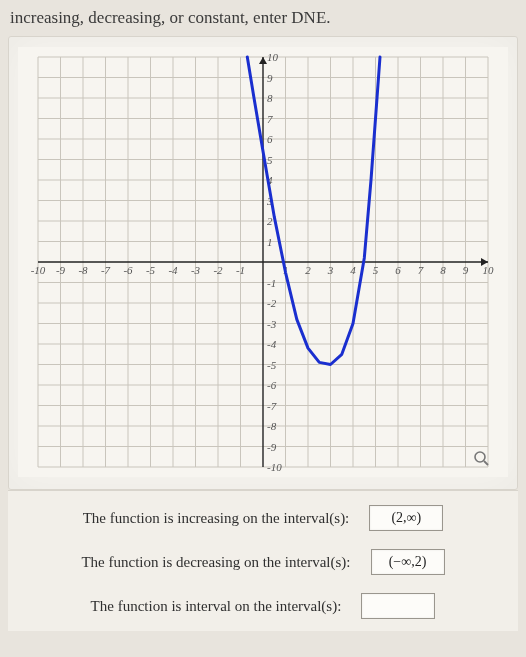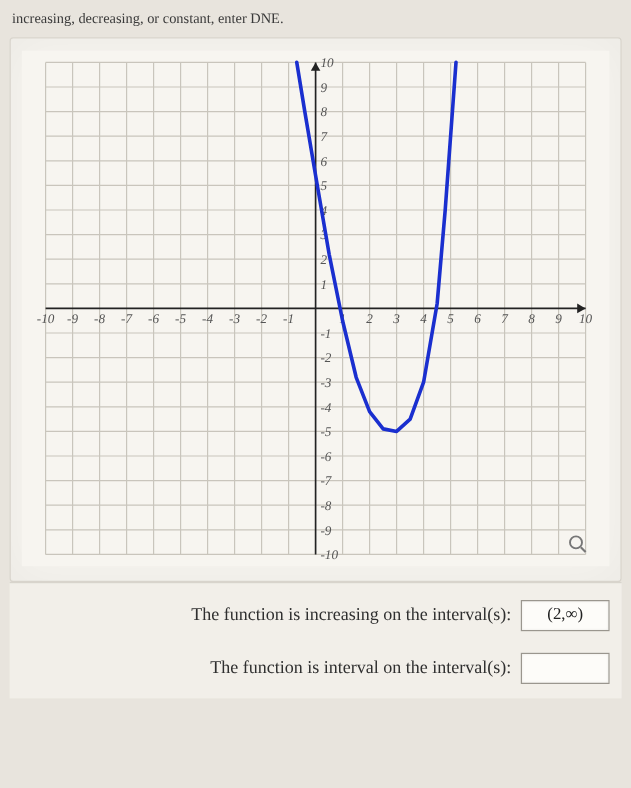--- a/index.html
+++ b/index.html
@@ -5,43 +5,43 @@
   body {
     margin: 0;
     padding: 8px;
     font-family: Georgia, 'Times New Roman', serif;
     background: #e8e4dd;
     color: #333;
     width: 526px;
     box-sizing: border-box;
   }
   .instruction {
-    font-size: 12px;
+    font-size: 17px;
     color: #3a3a3a;
     margin-bottom: 8px;
     padding-left: 2px;
   }
   .graph-panel {
     background: #f5f3ee;
     border: 1px solid #d8d4cc;
     border-radius: 3px;
     padding: 10px 8px 12px 8px;
     box-shadow: inset 0 0 40px rgba(0,0,0,0.04);
   }
   svg { display:block; margin:0 auto; }
   .answers {
     background: #f2efe9;
     border-top: 1px solid #d8d4cc;
     padding: 14px 10px 8px 10px;
   }
   .answer-row {
     display: flex;
     align-items: center;
-    justify-content: flex-end;
-    gap: 8px;
+    justify-content: center;
+    gap: 20px;
     margin-bottom: 18px;
     font-size: 15px;
     color: #2f2f2f;
   }
   .answer-row:last-child { margin-bottom: 4px; }
   .answer-label { flex: 0 0 auto; }
   .answer-box {
     border: 1px solid #9a968e;
     background: #fdfcf9;
     min-width: 60px;
@@ -169,16 +169,20 @@
     </g>
   </svg>
 </div>
 
 <div class="answers">
   <div class="answer-row">
     <span class="answer-label">The function is increasing on the interval(s):</span>
     <span class="answer-box">(2,∞)</span>
   </div>
   <div class="answer-row">
+    <span class="answer-label">The function is decreasing on the interval(s):</span>
+    <span class="answer-box">(−∞,2)</span>
+  </div>
+  <div class="answer-row">
     <span class="answer-label">The function is interval on the interval(s):</span>
     <span class="answer-box"></span>
   </div>
 </div>
 
 </body></html>

